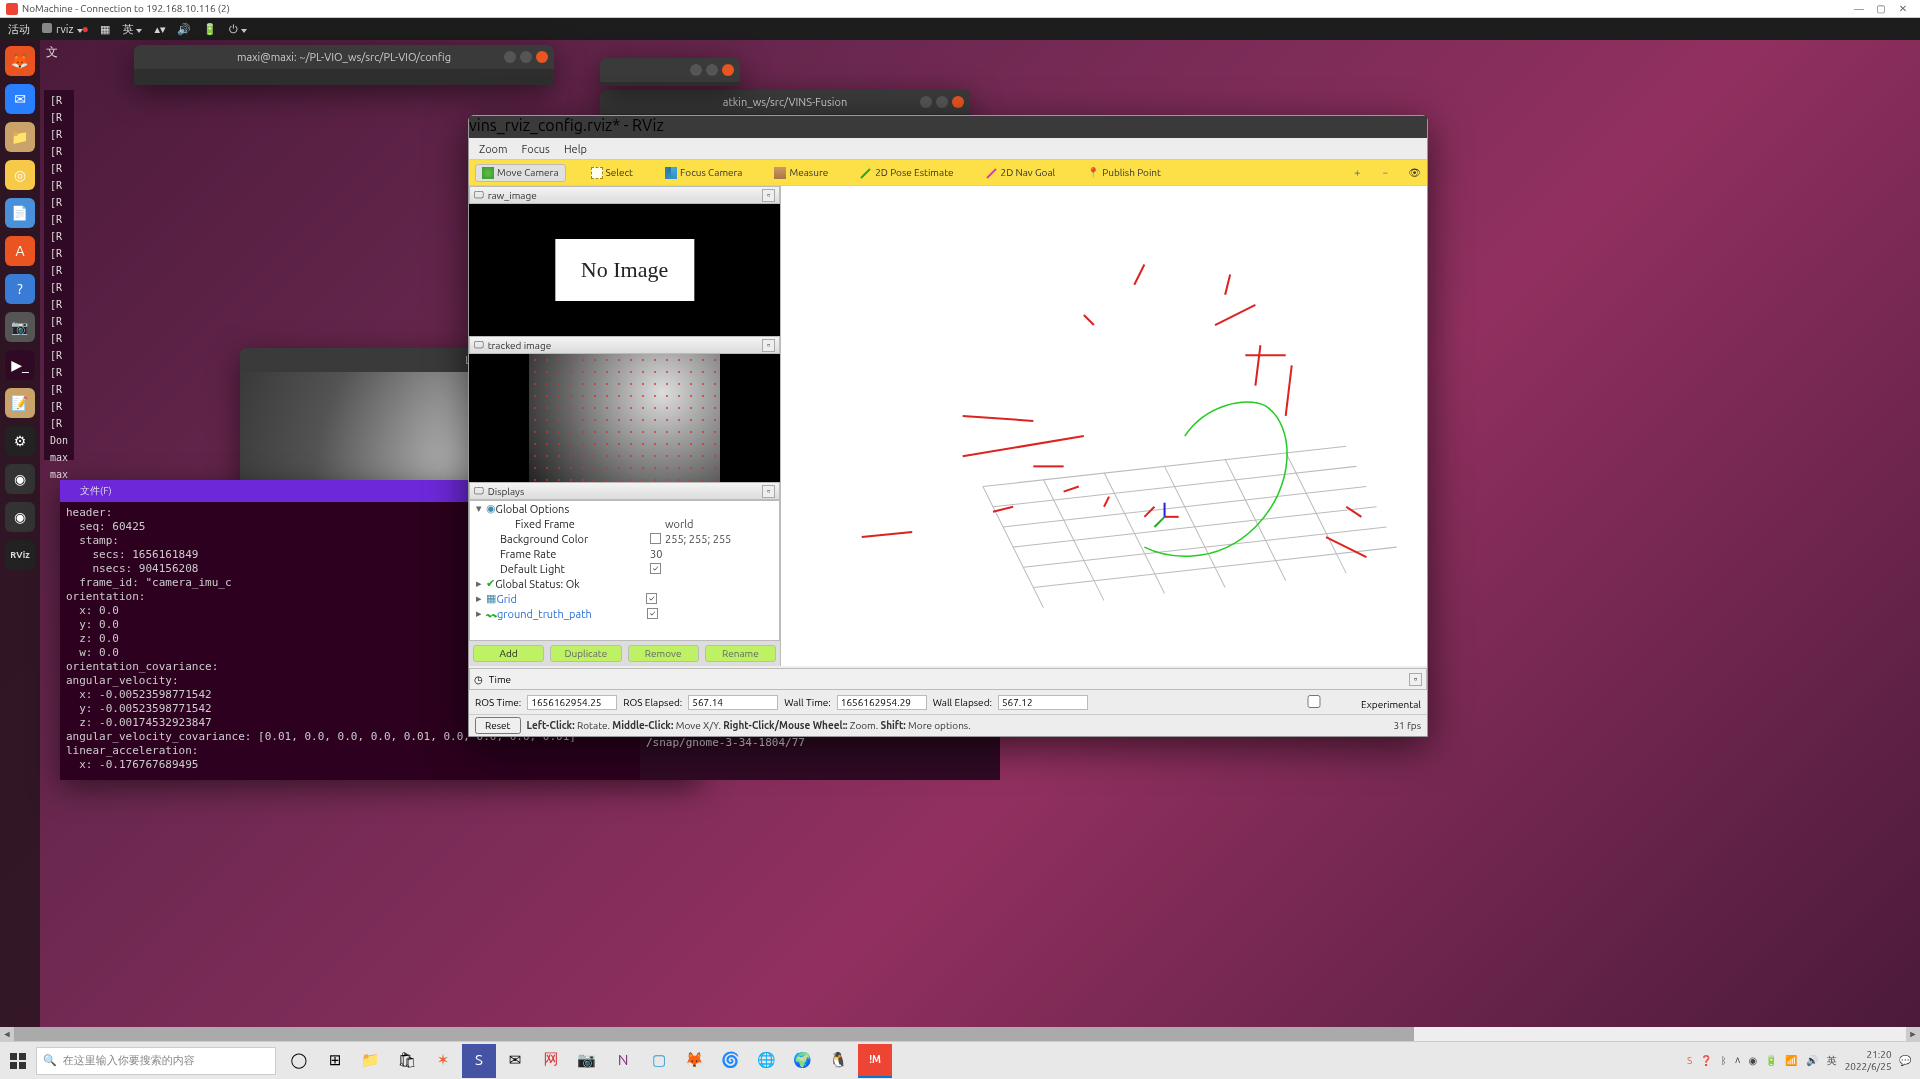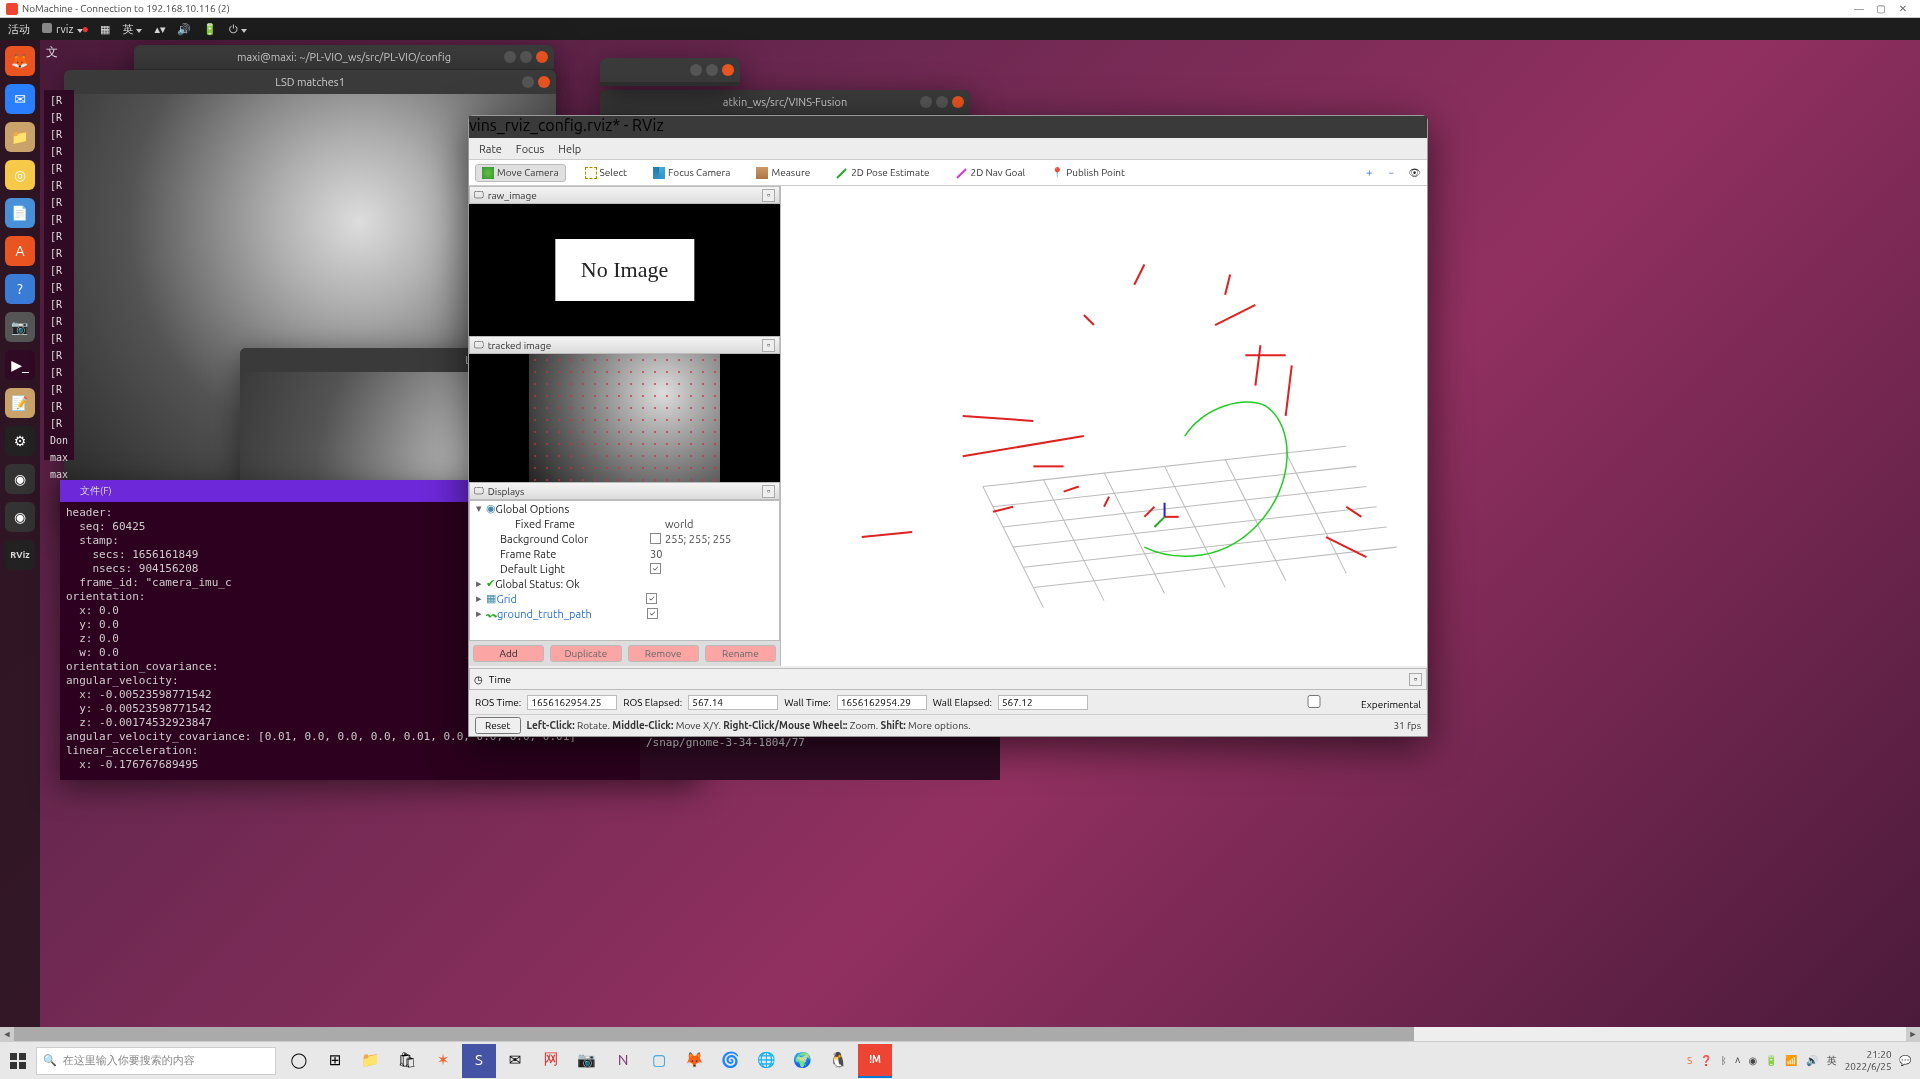--- a/index.html
+++ b/index.html
@@ -36,21 +36,21 @@
 
 
 .imgpanel { background:#444; width:100%; height:100%; position:relative; }
 .imgpanel::after { content:""; position:absolute; inset:0; background: radial-gradient(circle at 60% 30%, #eee 0%, #bbb 20%, #555 55%, #222 100%); opacity:0.9; }
 
 
 .rviz { position:absolute; left:468px; top:75px; width:960px; height:622px; background:#eeeeec; border:1px solid #999; border-radius:6px 6px 0 0; box-shadow:0 10px 40px rgba(0,0,0,0.6); display:flex; flex-direction:column; }
 .rviz .titlebar { background:#3a3a3a; height:22px; }
 .rviz .menubar { height:22px; background:#ededed; border-bottom:1px solid #ccc; display:flex; align-items:center; gap:14px; padding:0 10px; font-size:11px; color:#333; }
 .rviz .menubar span { text-decoration: underline; text-decoration-color: transparent; }
-.rviz .toolbar { height:26px; background:#ffffff; border-bottom:1px solid #ccc; display:flex; align-items:center; gap:12px; padding:0 6px; font-size:10px; color:#333;text-align:center; }
+.rviz .toolbar { height:26px; background:#fde047; border-bottom:1px solid #ccc; display:flex; align-items:center; gap:18px; padding:0 6px; font-size:10px; color:#333;text-align:center; }
 .rviz .toolbar .tbtn { display:flex; align-items:center; gap:3px; padding:2px 6px; border:1px solid transparent; border-radius:3px; }
 .rviz .toolbar .tbtn.active { background:#e0e0e0; border-color:#bbb; }
 .rviz .toolbar .ticon { width:12px; height:12px; display:inline-block; }
 .rviz .body { flex:1; display:flex; overflow:hidden; }
 .rviz .leftcol { width:312px; display:flex; flex-direction:column; border-right:1px solid #bbb; background:#ddd; }
 .rviz .panel-head { height:18px; background:linear-gradient(#f4f4f4,#dcdcdc); border:1px solid #bbb; font-size:10px; display:flex; align-items:center; padding:0 4px; gap:4px; color:#333; }
 .rviz .panel-head .x { margin-left:auto; width:13px; height:13px; border:1px solid #aaa; text-align:center; line-height:11px; font-size:9px; background:#eee; }
 .rviz .panel-body { background:#000; position:relative; }
 .noimage { position:absolute; left:50%; top:50%; transform:translate(-50%,-50%); background:#fff; color:#222; padding:18px 26px; font-size:22px; font-weight:500; font-family: Georgia, serif; }
 .tracked { background:#222; position:relative; overflow:hidden; }
@@ -59,21 +59,21 @@
 
 .displays { flex:1; display:flex; flex-direction:column; min-height:0; }
 .displays .tree { flex:1; background:#fff; font-size:11px; overflow:auto; border:1px solid #bbb; }
 .displays .tree .row { display:flex; align-items:center; height:15px; padding-left:6px; }
 .displays .tree .row .k { width:150px; color:#222; }
 .displays .tree .row .v { color:#444; }
 .displays .tree .row.blue .k { color:#2a6fd6; }
 .displays .tree .row .arrow { width:10px; color:#666; }
 .displays .tree .row .cb { width:11px; height:11px; border:1px solid #888; margin-right:4px; display:inline-flex; align-items:center; justify-content:center; font-size:8px; color:#333; }
 .displays .btns { display:flex; gap:6px; padding:4px; }
-.displays .btns button { flex:1; font-size:10px; padding:2px 0; background:#fca5a5; border:1px solid #bbb; border-radius:3px; color:#666; }
+.displays .btns button { flex:1; font-size:10px; padding:2px 0; background:#bef264; border:1px solid #bbb; border-radius:3px; color:#666; }
 .displays .btns button.en { color:#222; }
 
 .rviz .view3d { flex:1; background:#fff; position:relative; overflow:hidden; }
 .rviz .view3d svg { width:100%; height:100%; }
 
 .rviz .timebar { height:22px; background:#f0f0f0; border:1px solid #bbb; display:flex; align-items:center; font-size:10px; padding:0 4px; gap:6px; margin-top:2px; }
 .rviz .timebar .x { margin-left:auto; width:13px; height:13px; border:1px solid #aaa; text-align:center; line-height:11px; font-size:9px; }
 .rviz .timerow { height:24px; display:flex; align-items:center; gap:6px; padding:0 6px; font-size:10px; background:#ededed; }
 .rviz .timerow input { width:90px; font-size:10px; padding:1px 3px; border:1px solid #bbb; background:#fff; }
 .rviz .hintbar { height:22px; background:#ededed; border-top:1px solid #ccc; display:flex; align-items:center; gap:6px; padding:0 6px; font-size:10px; color:#333; }
@@ -151,30 +151,20 @@
     <div class="titlebar">
         <span>maxi@maxi: ~/PL-VIO_ws/src/PL-VIO/config</span>
       <div class="wctrls">
           <span></span>
           <span></span>
           <span class="close"></span>
         </div>
     </div>
   </div>
 
-  <div class="win" style="left:64px; top:30px; width:492px; height:450px;">
-    <div class="titlebar">
-        <span>LSD matches1</span>
-      <div class="wctrls">
-          <span></span>
-          <span class="close"></span>
-        </div>
-    </div>
-    <div style="height:calc(100% - 24px);" class="imgpanel"></div>
-  </div>
 
   <div class="snip" style="left:44px; top:50px; width:30px; height:370px; font-size:10px; line-height:17px;">[R
 [R
 [R
 [R
 [R
 [R
 [R
 [R
 [R
@@ -248,21 +238,21 @@
 0   100%  /snap/gnome-characters/761
 0   100%  /snap/snapd/16010
 0   100%  /snap/gnome-3-34-1804/77</div>
 
   <div class="rviz">
     <div class="titlebar">
       <span>vins_rviz_config.rviz* - RViz</span>
       <div class="wctrls"><span></span><span></span><span class="close"></span></div>
     </div>
     <div class="menubar">
-      <span>Rate</span>
+      <span>Zoom</span>
       <span>Focus</span>
       <span>Help</span>
     </div>
     <div class="toolbar">
       <div class="tbtn active">
           <span class="ticon" style="background:radial-gradient(#6b4,#393)"></span>
           <span>Move Camera</span>
         </div>
       <div class="tbtn">
           <span class="ticon" style="border:1px dashed #a80;background:#ffe"></span>

